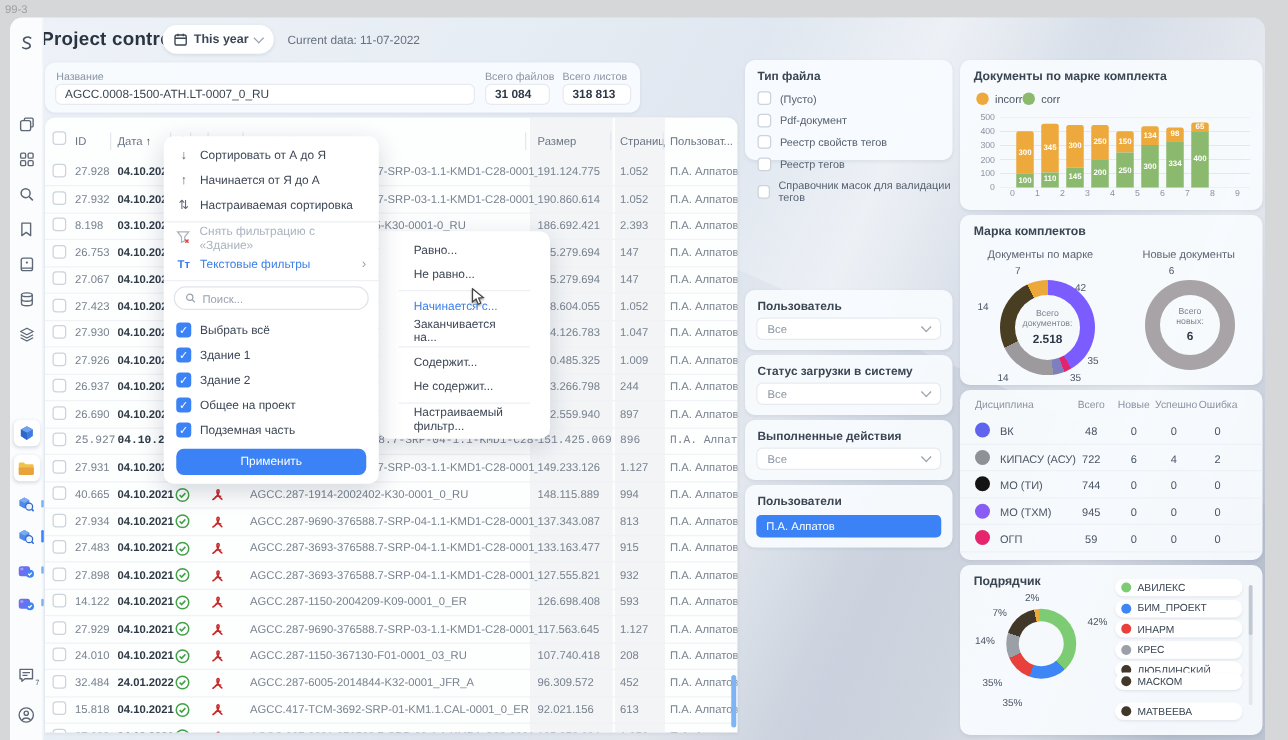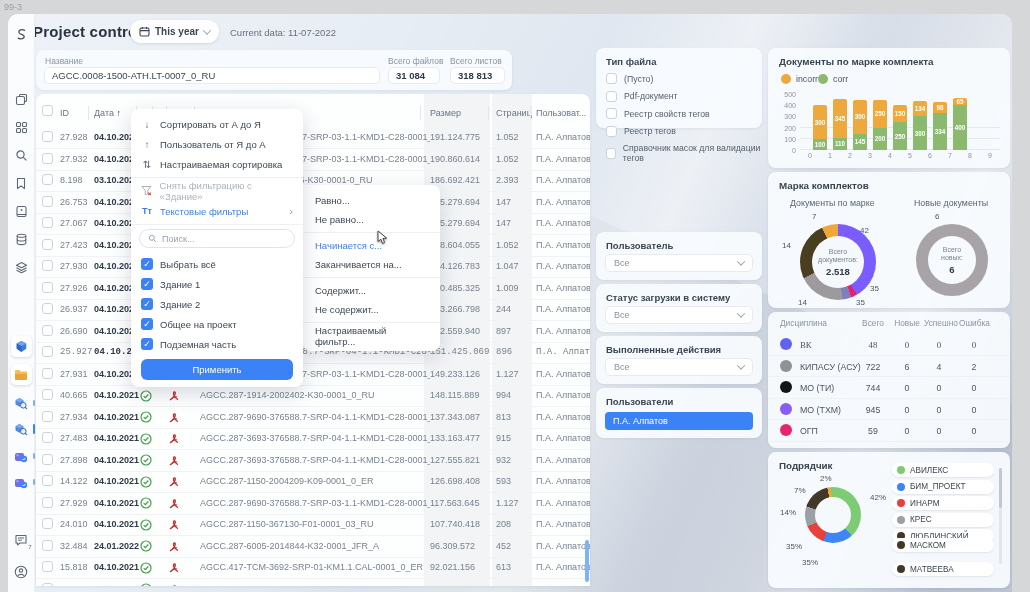--- a/index.html
+++ b/index.html
@@ -63,21 +63,21 @@
   .mdiv { height:1px; background:#eef0f3; margin:3px 0; }
   .mi.disabled { color:#aab3be; }
   .mi.blue, .mi.blue .ic { color:#3d7ee8; }
   .mi .right { margin-left:auto; color:#98a2ae; font-size:11px; }
   .msearch { margin:4px 8px 6px; height:19px; border:1px solid #dfe4ea; border-radius:10px; display:flex; align-items:center; gap:5px; padding:0 8px; color:#98a2ae; font-size:9px; }
   .mcheck { display:flex; align-items:center; gap:7px; height:20px; padding:0 10px; }
   .bluecb { width:12px; height:12px; background:#3b82f6; border-radius:3px; color:#fff; font-size:9px; line-height:12px; text-align:center; flex:0 0 auto; }
   .apply { margin:5px 10px 0; height:21px; background:#3b82f6; border-radius:6px; color:#fff; font-size:9.5px; display:flex; align-items:center; justify-content:center; }
 
   .submenu { position:absolute; left:295px; top:171px; width:137px; background:#fff; border-radius:0 8px 8px 8px;
-    box-shadow:0 6px 20px rgba(30,45,70,.16); z-index:19; padding:6px 0; font-size:9.5px; }
+    box-shadow:0 6px 20px rgba(30,45,70,.16); z-index:19; padding:6px 16px; font-size:9.5px; }
   .si { height:19px; display:flex; align-items:center; padding:0 12px; color:#3c4654; }
   .si.active { color:#3d7ee8; }
   .cursor { position:absolute; left:368px; top:216px; z-index:30; filter:drop-shadow(0 1px 1px rgba(0,0,0,.4)); }
 
   
   .f-title { position:absolute; left:10px; top:8px; font-size:9.5px; font-weight:bold; color:#3a4552; }
   .fopt { position:absolute; left:10px; display:flex; align-items:center; gap:7px; font-size:8.7px; color:#55606e; }
   .select { position:absolute; left:9px; right:9px; height:18px; background:#fff; border:1px solid #e7ebf0; border-radius:5px;
     display:flex; align-items:center; font-size:9px; color:#8a94a2; padding:0 8px; }
   .select .chev { margin-left:auto; }
@@ -668,21 +668,21 @@
     <div class="scrollthumb"></div>
   </section>
 
   <div class="menu">
     <div class="mi">
         <span class="ic">↓</span>
         <span>Сортировать от А до Я</span>
       </div>
     <div class="mi">
         <span class="ic">↑</span>
-        <span>Пользователь от Я до А</span>
+        <span>Начинается от Я до А</span>
       </div>
     <div class="mi">
         <span class="ic">⇅</span>
         <span>Настраиваемая сортировка</span>
       </div>
     <div class="mdiv"></div>
     <div class="mi disabled">
       <span class="ic">
         <svg width="11" height="11" viewBox="0 0 11 11">
             <path d="M1 1.5h9L6.8 5.4v3.2L4.2 9.8V5.4z" fill="none" stroke="#aab3be" stroke-width="1"></path>
@@ -924,21 +924,21 @@
 
   <section class="card" style="left:760px;top:298px;width:242px;height:136px">
     <div class="dt-head" id="dt-head">
         <div class="dt-cell" style="left: 12px; top: 0px;">Дисциплина</div>
         <div class="dt-cell num" style="left: 90px; top: 0px;">Всего</div>
         <div class="dt-cell num" style="left: 124px; top: 0px;">Новые</div>
         <div class="dt-cell num" style="left: 156px; top: 0px;">Успешно</div>
         <div class="dt-cell num" style="left: 191px; top: 0px;">Ошибка</div>
       </div>
     <div id="dt-rows">
-        <div class="dt-row" style="top: 22px; font-family: Liberation Serif, serif;">
+        <div class="dt-row" style="top: 22px;">
           <span class="dt-cell" style="left:12px;top:4px"><span class="dot" style="width:12px;height:12px;background:#5F63EE"></span></span>
           <span class="dt-cell" style="left:32px">ВК</span>
           <span class="dt-cell num" style="left:90px">48</span>
           <span class="dt-cell num" style="left:124px">0</span>
           <span class="dt-cell num" style="left:156px">0</span>
           <span class="dt-cell num" style="left:191px">0</span>
         </div>
         <div class="dt-row" style="top: 43.5px;">
           <span class="dt-cell" style="left:12px;top:4px"><span class="dot" style="width:12px;height:12px;background:#8E9196"></span></span>
           <span class="dt-cell" style="left:32px">КИПАСУ (АСУ)</span>

